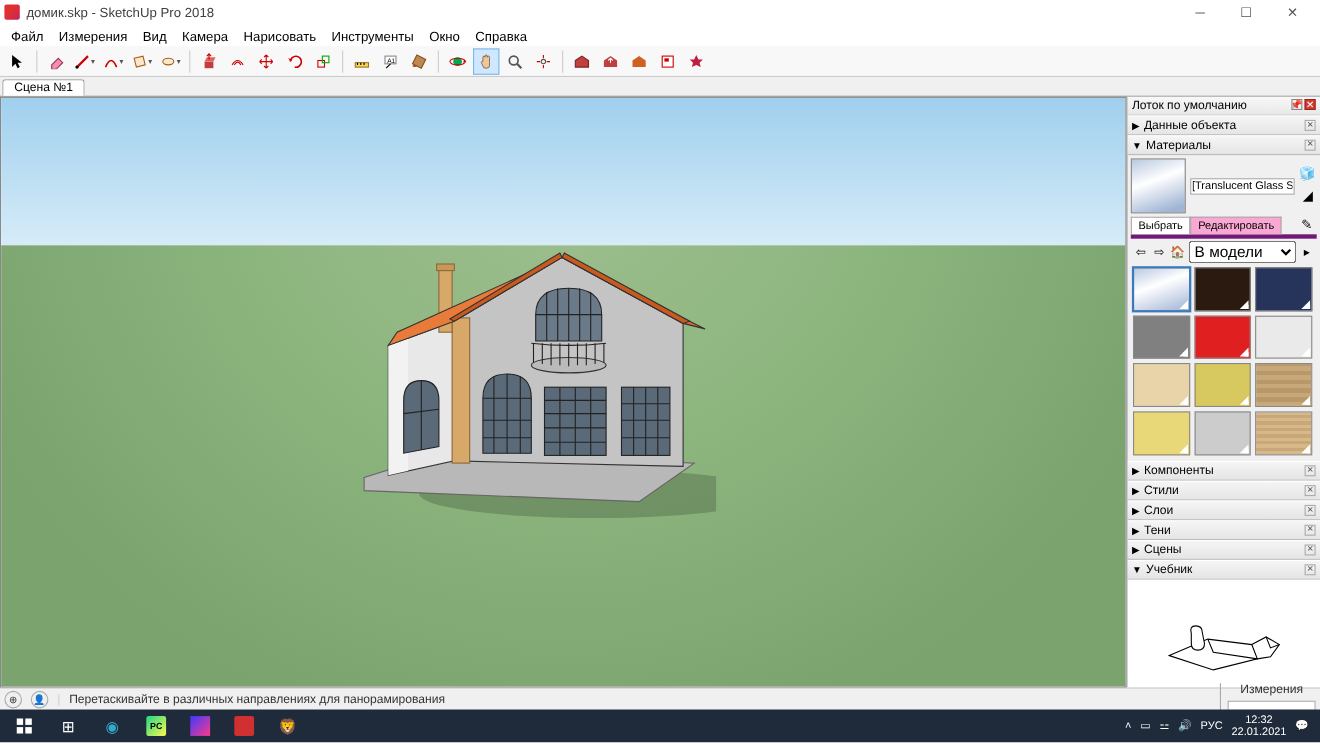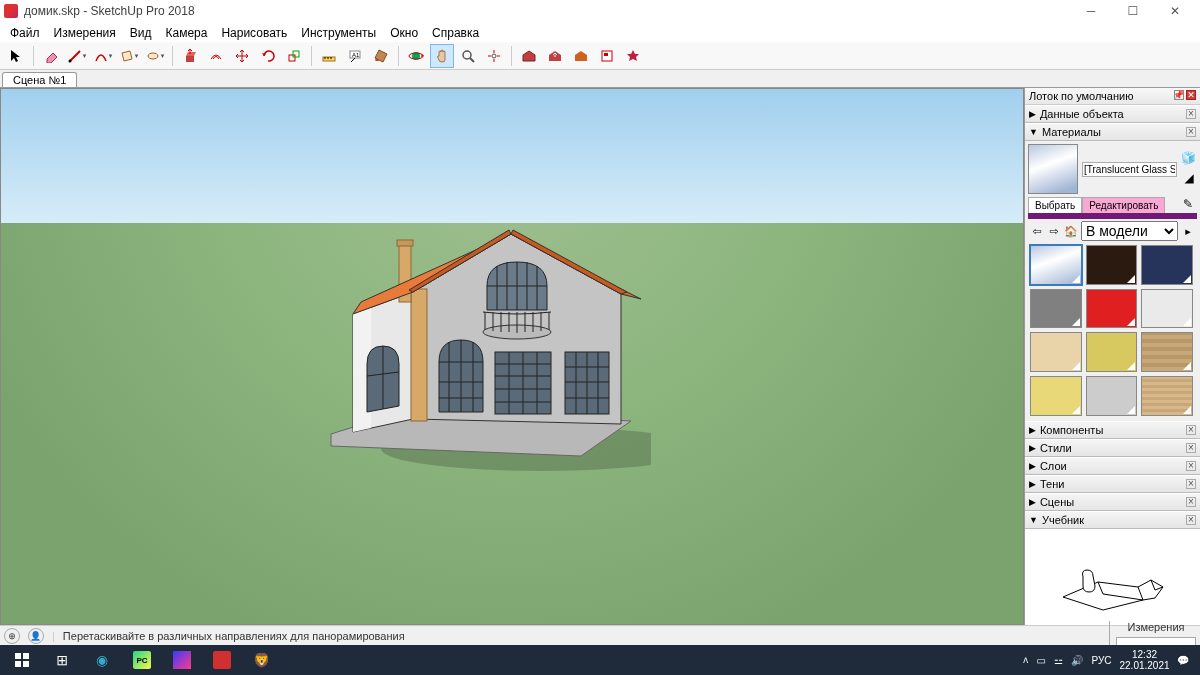--- a/index.html
+++ b/index.html
@@ -31,21 +31,21 @@
 .panel-hdr .arrow { font-size: 9px; margin-right: 4px; }
 .panel-hdr .spacer { flex: 1; }
 .panel-hdr .x { font-size: 10px; color: #555; border: 1px solid #aaa; width: 10px; height: 10px; line-height: 8px; text-align: center; }
 .mat-panel { padding: 3px; }
 .mat-row { display: flex; align-items: center; gap: 4px; margin-bottom: 3px; }
 .mat-preview { width: 50px; height: 50px; border: 1px solid #888; background: linear-gradient(160deg,#b8c8e0 0%,#fff 40%,#a0b4d4 90%); }
 .mat-name { flex: 1; }
 .mat-name input { width: 100%; font-size: 10px; border: 1px solid #aaa; padding: 1px; }
 .mat-icons { display: flex; flex-direction: column; gap: 4px; }
 .mi { width: 16px; height: 16px; font-size: 12px; text-align: center; }
-.subtabs { display: flex; border-bottom: 6px solid #701a75; }
+.subtabs { display: flex; border-bottom: 4px solid #701a75; }
 .subtab { padding: 2px 6px; border: 1px solid #aaa; border-bottom: none; background: #f9a8d4; font-size: 10px; }
 .subtab:first-child { background: #fff; }
 .subtabs .tool { margin-left: auto; font-size: 12px; padding: 0 4px; }
 .navrow { display: flex; align-items: center; padding: 2px; gap: 3px; }
 .navrow select { flex: 1; font-size: 14px; }
 .navbtn { width: 14px; font-size: 11px; text-align: center; }
 .swatches { display: grid; grid-template-columns: repeat(3, 1fr); gap: 4px; padding: 2px 4px 2px 2px; }
 .sw { aspect-ratio: 1.3; border: 1px solid #888; position: relative; }
 .sw.selected { outline: 2px solid #3a7abd; outline-offset: -1px; }
 .sw::after { content: ''; position: absolute; right: 1px; bottom: 1px; border: 4px solid transparent; border-right-color: #fff; border-bottom-color: #fff; }

